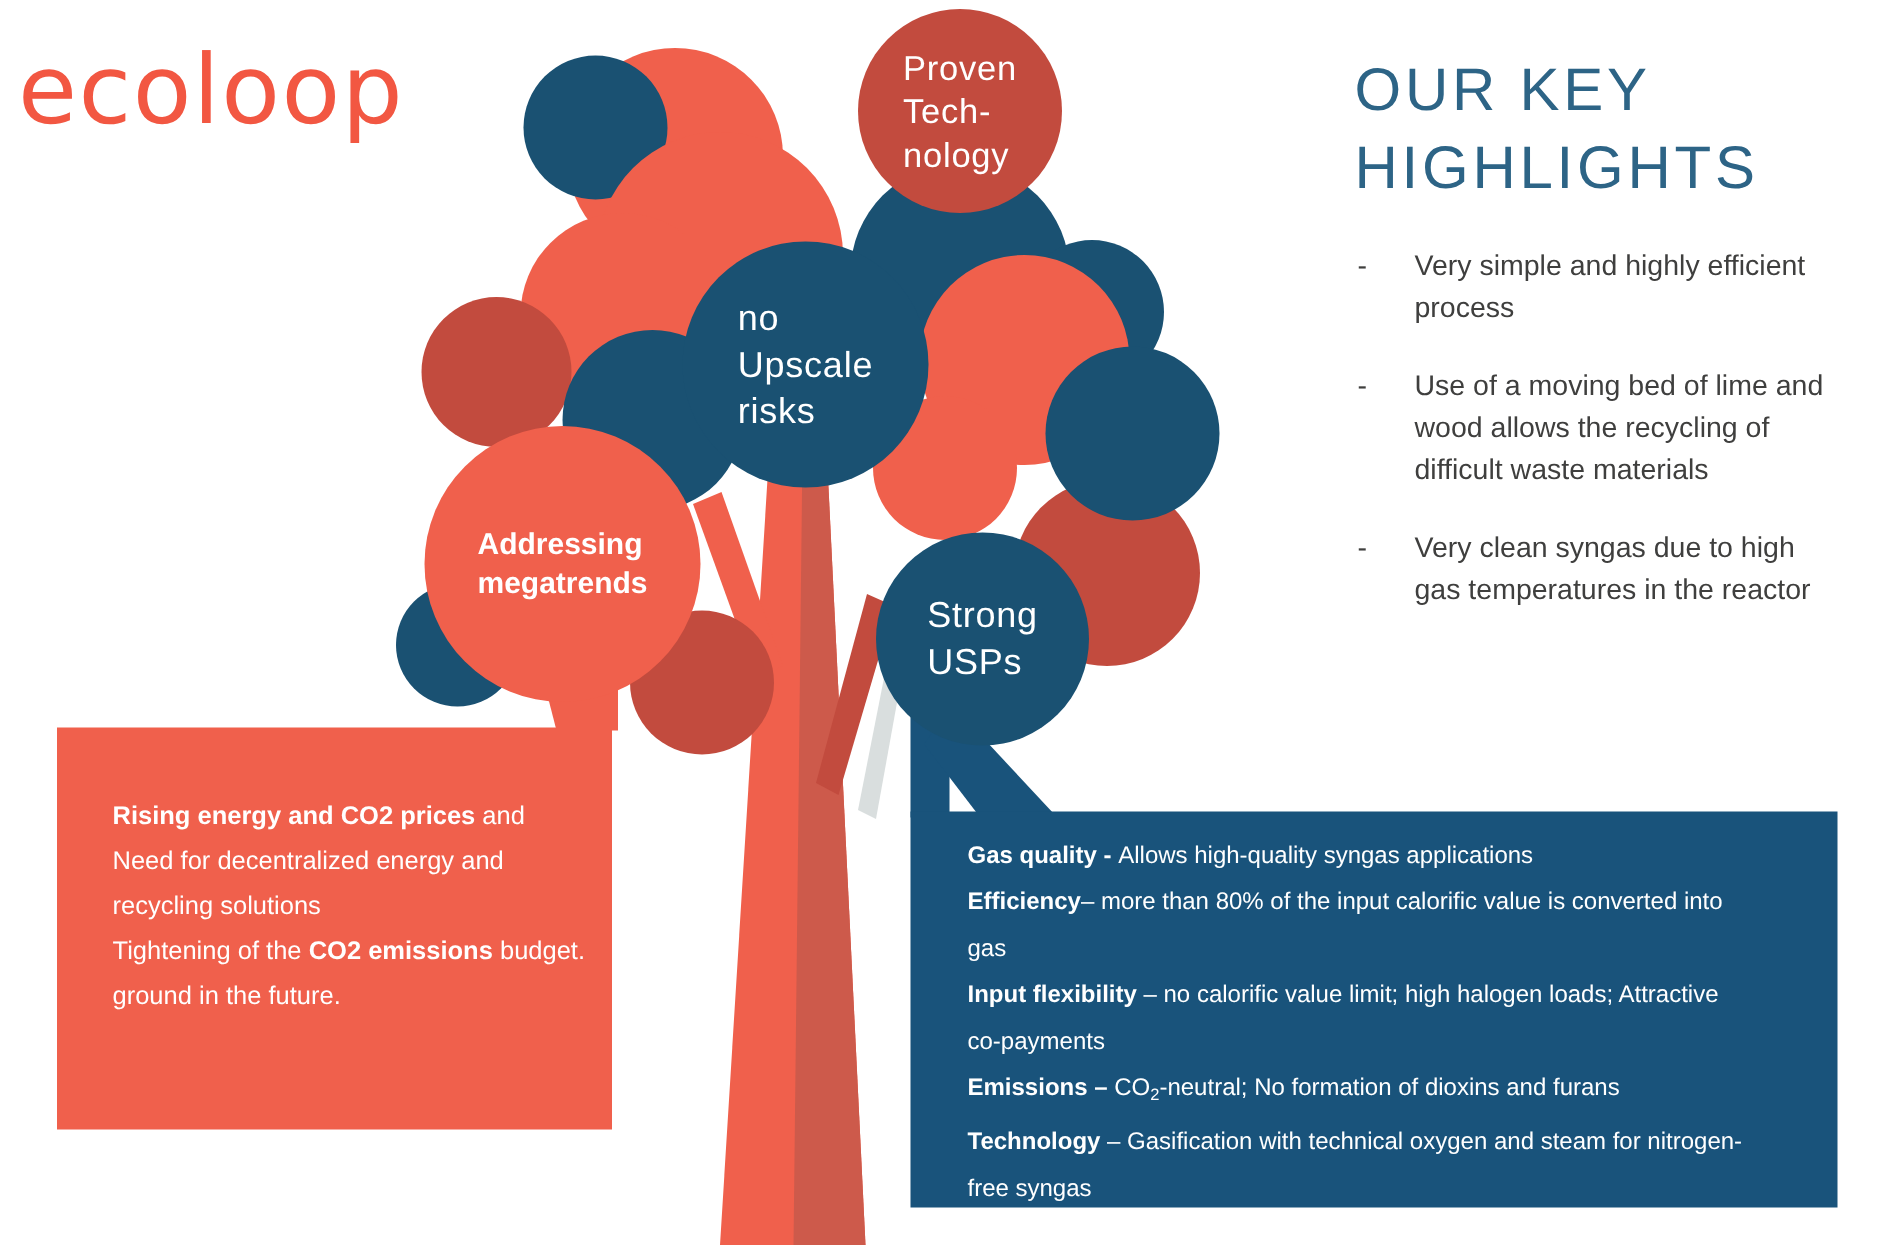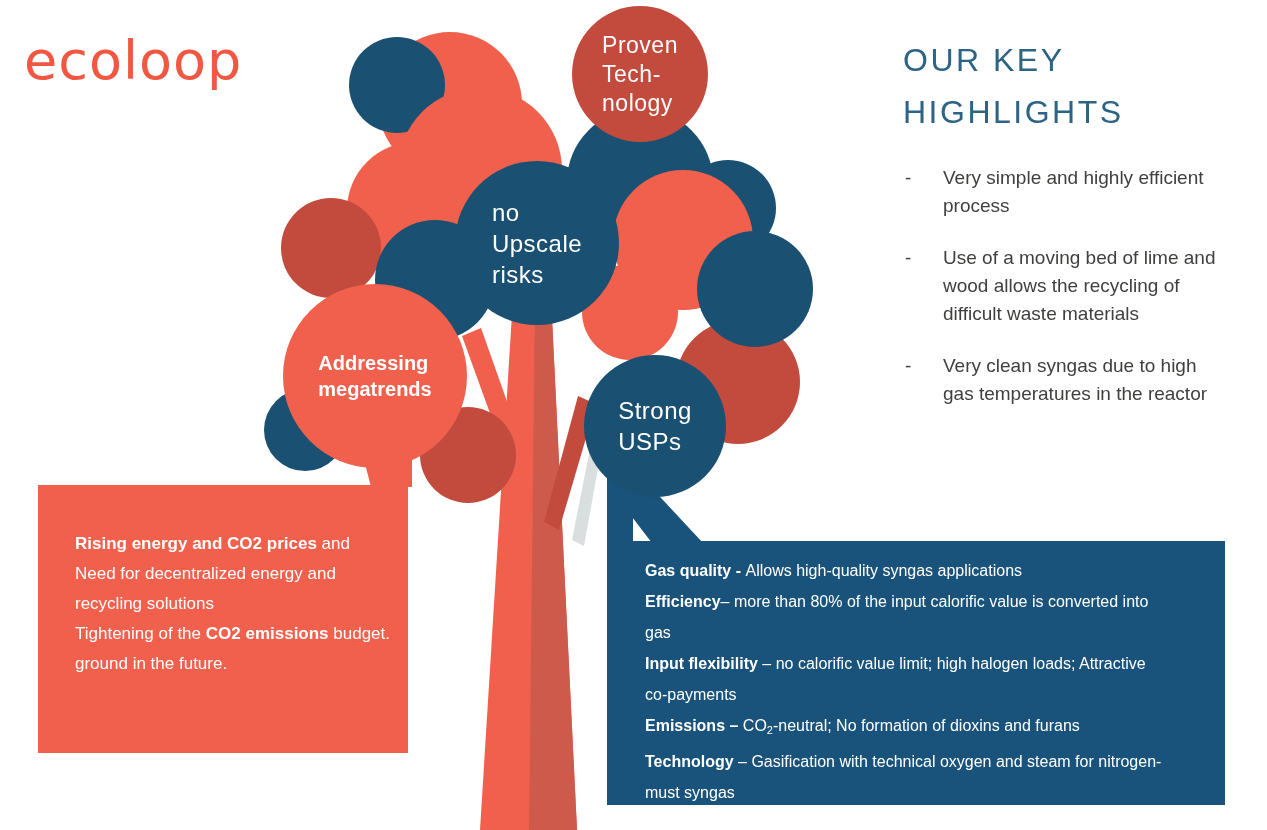--- a/index.html
+++ b/index.html
@@ -18,26 +18,26 @@
   .c.bl{background:var(--blue);}
   .circle-label{position:absolute;inset:0;display:flex;align-items:center;justify-content:center;
     text-align:left;color:#fff;white-space:pre-line;}
   .lab-light{font-size:24px;line-height:31px;letter-spacing:0.5px;font-weight:400;}
   .lab-bold{font-size:20px;line-height:26px;font-weight:bold;}
 
   
   #tree-svg{position:absolute;left:0;top:0;}
 
   
-  #logo{position:absolute;left:24px;top:18px;font-family:"DejaVu Sans",sans-serif;
-    font-size:54px;color:var(--logo);letter-spacing:1px;line-height:86px;}
+  #logo{position:absolute;left:12px;top:18px;font-family:"DejaVu Sans",sans-serif;
+    font-size:64px;color:var(--logo);letter-spacing:1px;line-height:86px;}
 
   
   #hl-title{position:absolute;left:903px;top:34px;color:var(--heading);
-    font-size:32px;line-height:52px;letter-spacing:2.5px;white-space:pre-line;font-weight:400;}
+    font-size:40px;line-height:52px;letter-spacing:2.5px;white-space:pre-line;font-weight:400;}
   #hl-list{position:absolute;left:905px;top:164px;width:358px;color:var(--bodytext);
     font-size:19px;line-height:28px;}
   .hl-item{display:flex;margin-bottom:24px;}
   .hl-dash{width:38px;flex:0 0 38px;}
   .hl-text{white-space:pre-line;}
 
   
   .note-box{position:absolute;color:#fff;}
   #left-box{left:38px;top:485px;width:370px;height:268px;background:var(--orange);
     padding:44px 0 0 37px;box-sizing:border-box;font-size:17px;}
@@ -133,16 +133,16 @@
       <div class="rich-line"><span>ground in the future.</span></div>
     </div>
   <div id="right-box" class="note-box">
       <div class="rich-line"><span class="b">Gas quality - </span><span>Allows high-quality syngas applications</span></div>
       <div class="rich-line"><span class="b">Efficiency</span><span>– more than 80% of the input calorific value is converted into</span></div>
       <div class="rich-line"><span>gas</span></div>
       <div class="rich-line"><span class="b">Input flexibility</span><span> – no calorific value limit; high halogen loads; Attractive</span></div>
       <div class="rich-line"><span>co-payments</span></div>
       <div class="rich-line"><span class="b">Emissions – </span><span>CO</span><span class="sub">2</span><span>-neutral; No formation of dioxins and furans</span></div>
       <div class="rich-line"><span class="b">Technology</span><span> – Gasification with technical oxygen and steam for nitrogen-</span></div>
-      <div class="rich-line"><span>must syngas</span></div>
+      <div class="rich-line"><span>free syngas</span></div>
     </div>
 
 </div>
 
 </body></html>

